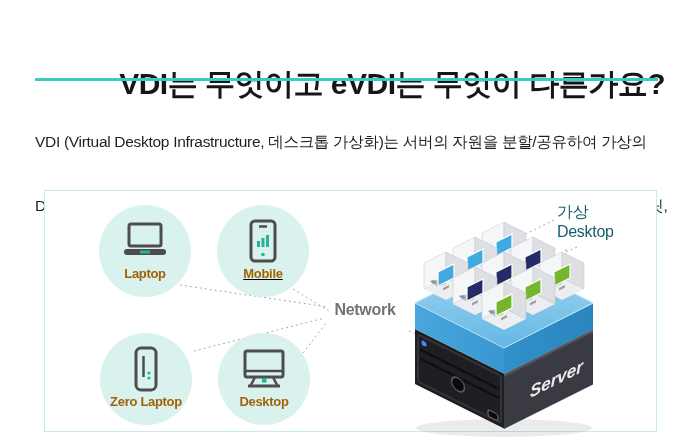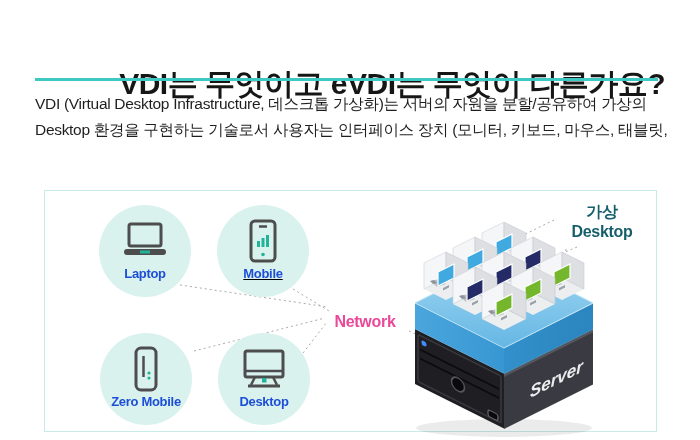--- a/index.html
+++ b/index.html
@@ -5,39 +5,39 @@
   html,body{margin:0;padding:0;background:#ffffff;}
   body{font-family:"Liberation Sans","DejaVu Sans",sans-serif;}
   #page{position:relative;width:700px;height:440px;background:#ffffff;overflow:hidden;}
 
   .page-title{position:absolute;left:35px;top:44px;width:630px;
     font-size:30px;font-weight:bold;color:#161616;letter-spacing:-0.5px;text-align:right;}
   .title-underline{position:absolute;left:35px;top:78px;width:623px;height:3px;background:#3EC8C2;}
 
   .intro{position:absolute;left:35px;top:91px;width:630px;font-size:15.5px;
     font-weight:500;color:#1E1E1E;letter-spacing:-0.3px;}
-  .intro .pline{display:block;line-height:26px;white-space:nowrap;}
+  .intro .pline{display:block;line-height:26px;white-space:nowrap;margin-top:38px;}
 
   .panel{position:absolute;left:44px;top:190px;width:611px;height:240px;
     background:#ffffff;border:1px solid #C8EBE9;}
 
   .device-circle{position:absolute;width:92px;height:92px;border-radius:50%;
     background:#D9F2EE;display:flex;flex-direction:column;align-items:center;
     justify-content:flex-start;}
   .device-circle .dev-icon{margin-top:13px;height:46px;display:flex;align-items:center;justify-content:center;}
-  .device-label{margin-top:2px;font-size:13px;font-weight:bold;color:#1d4ed8;letter-spacing:-0.3px;white-space:nowrap;}
+  .device-label{margin-top:2px;font-size:13px;font-weight:bold;color:#a16207;letter-spacing:-0.3px;white-space:nowrap;}
   #circle-laptop{left:99px;top:205px;}
   #circle-mobile{left:217px;top:205px;text-decoration:underline;}
   #circle-zeroclient{left:100px;top:333px;}
   #circle-desktop{left:218px;top:333px;}
 
-  .network-label{position:absolute;left:318px;top:312px;width:94px;text-align:center;
-    font-size:16px;font-weight:bold;color:#ec4899;line-height:19px;letter-spacing:-0.3px;}
-  .vdesktop-label{position:absolute;left:557px;top:202px;width:90px;text-align:center;
-    font-size:16px;font-weight:bold;color:#155F6C;line-height:20px;letter-spacing:-0.3px;}
+  .network-label{position:absolute;left:318px;top:300px;width:94px;text-align:center;
+    font-size:16px;font-weight:bold;color:#737373;line-height:19px;letter-spacing:-0.3px;}
+  .vdesktop-label{position:absolute;left:557px;top:202px;width:90px;text-align:left;
+    font-size:16px;font-weight:normal;color:#155F6C;line-height:20px;letter-spacing:-0.3px;}
 
   #connector-overlay{position:absolute;left:0;top:0;width:700px;height:440px;pointer-events:none;}
   #connector-overlay line{stroke:#ABABAB;stroke-width:1;stroke-dasharray:2,3;fill:none;}
 
   #server-art{position:absolute;left:400px;top:222px;width:210px;height:218px;}
 </style>
 </head>
 <body>
 
 <div id="page">
@@ -90,21 +90,21 @@
 
   <div class="device-circle" id="circle-zeroclient">
     <span class="dev-icon">
       <svg width="24" height="46" viewBox="0 0 24 46">
         <rect x="2" y="2" width="20" height="42" rx="5" fill="none" stroke="#4D4D4D" stroke-width="3"></rect>
         <line x1="9.5" y1="10" x2="9.5" y2="31" stroke="#4D4D4D" stroke-width="2.5"></line>
         <circle cx="15" cy="27" r="1.6" fill="#23B398"></circle>
         <circle cx="15" cy="32" r="1.6" fill="#23B398"></circle>
       </svg>
     </span>
-    <span class="device-label">Zero Mobile</span>
+    <span class="device-label">Zero Laptop</span>
   </div>
 
   <div class="device-circle" id="circle-desktop">
     <span class="dev-icon">
       <svg width="46" height="42" viewBox="0 0 46 42">
         <rect x="4" y="3" width="38" height="26" rx="2" fill="none" stroke="#4D4D4D" stroke-width="3"></rect>
         <line x1="5" y1="23" x2="41" y2="23" stroke="#4D4D4D" stroke-width="2.5"></line>
         <line x1="14" y1="29" x2="10" y2="37" stroke="#4D4D4D" stroke-width="2.5"></line>
         <line x1="32" y1="29" x2="36" y2="37" stroke="#4D4D4D" stroke-width="2.5"></line>
         <line x1="7" y1="38" x2="39" y2="38" stroke="#4D4D4D" stroke-width="3"></line>

